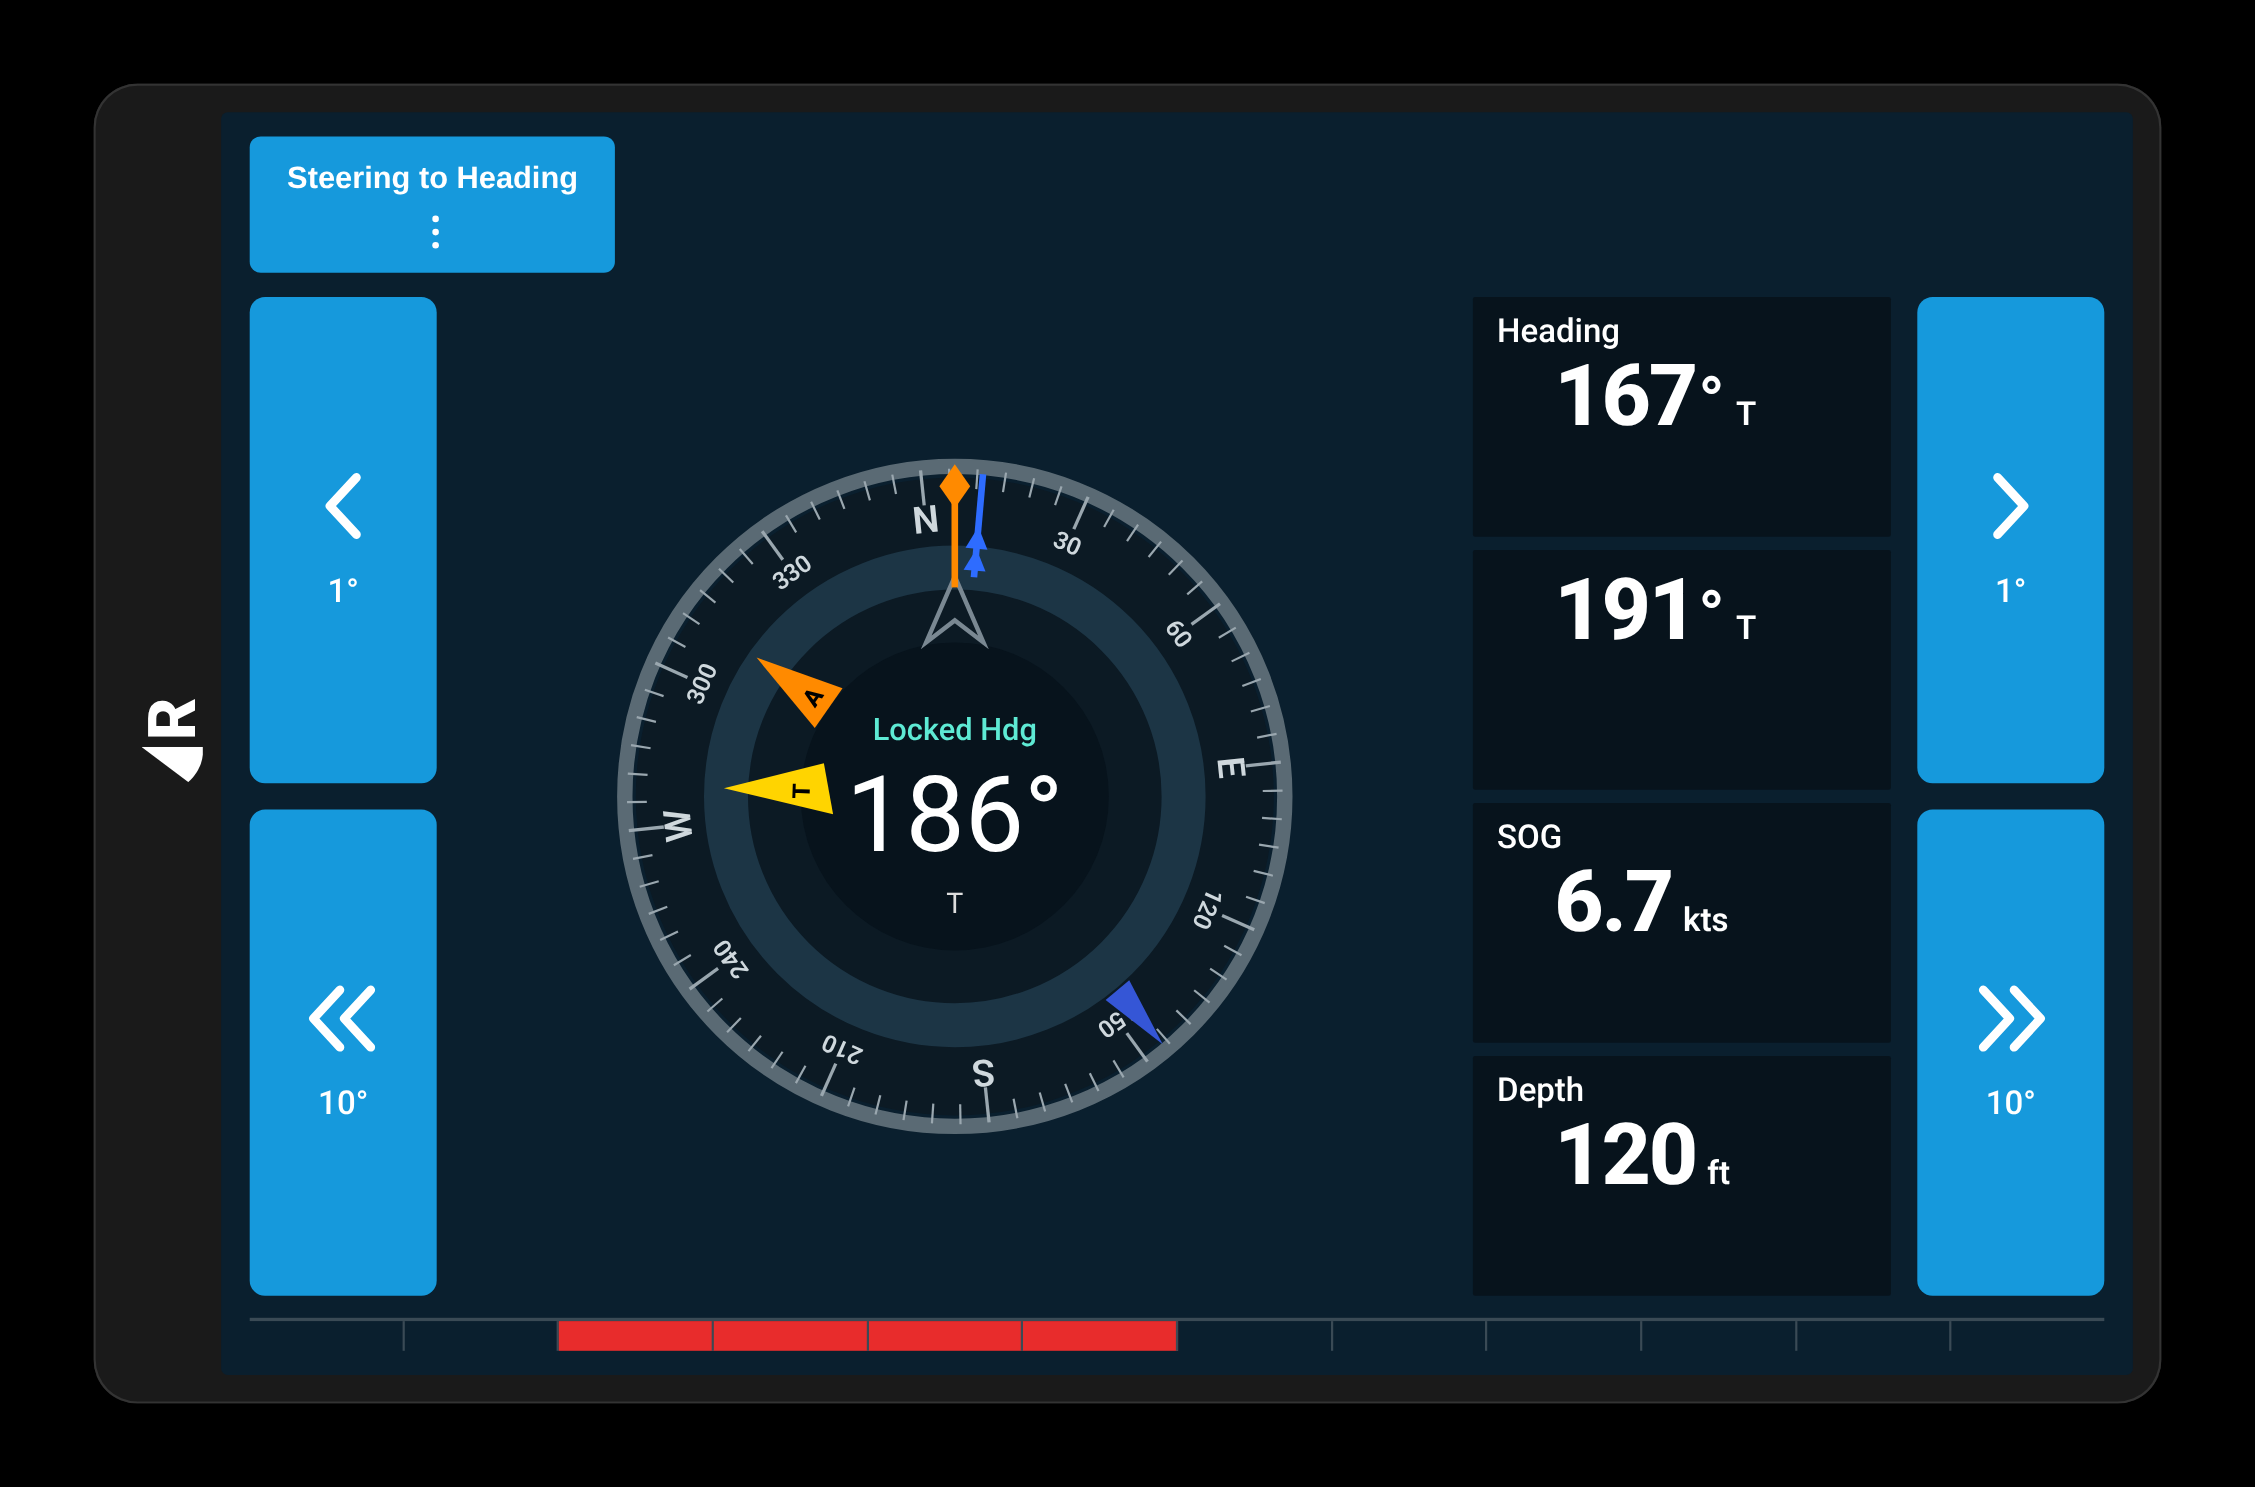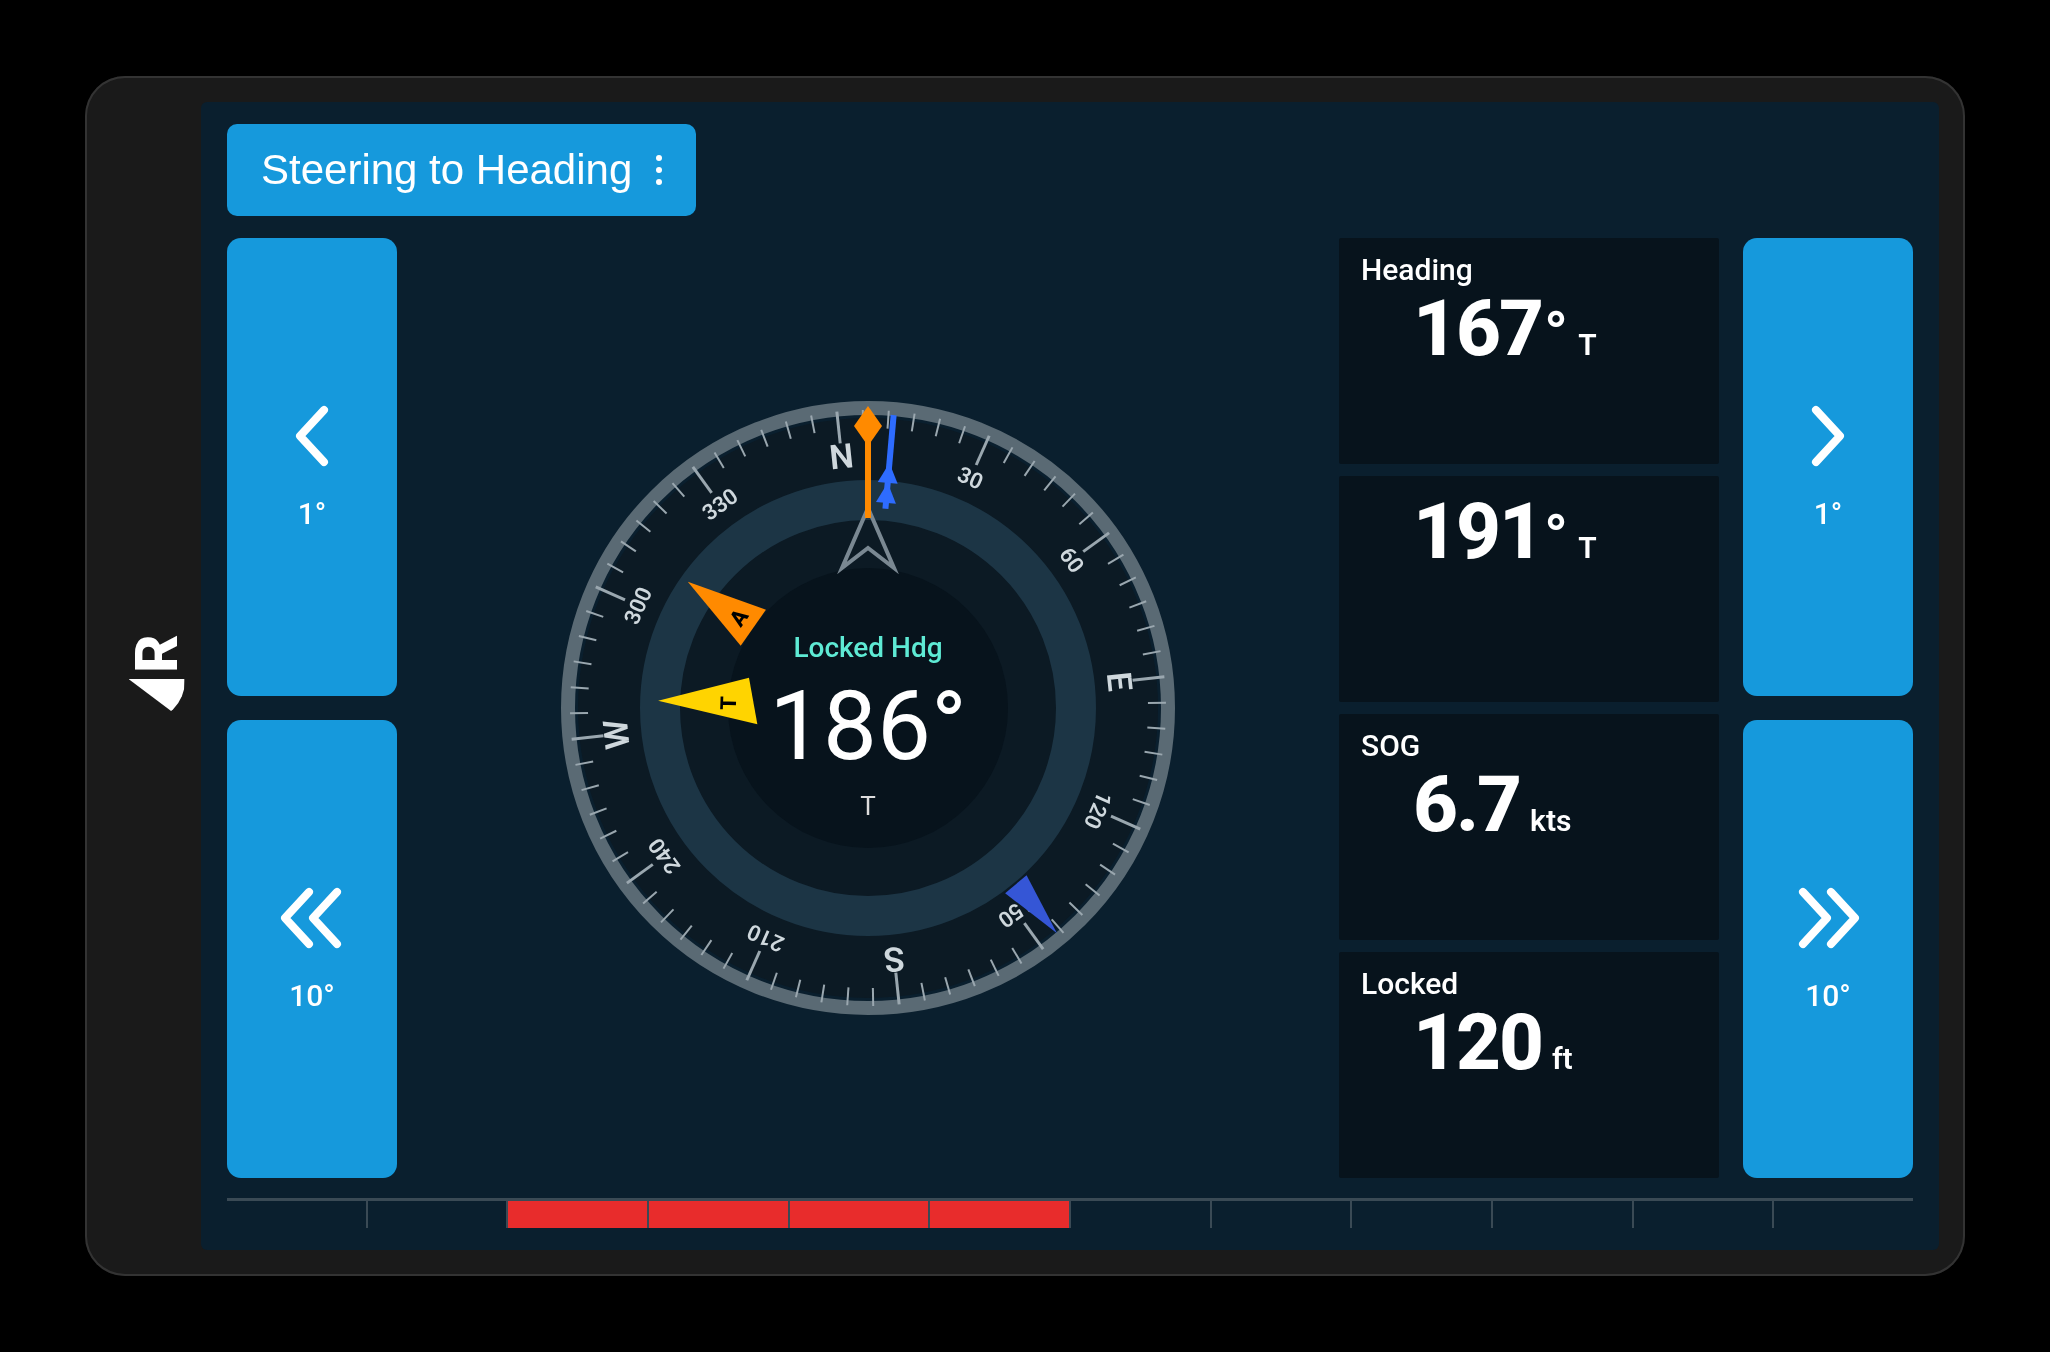--- a/index.html
+++ b/index.html
@@ -61,28 +61,29 @@
 
   
   .topbar {
     display: flex;
     justify-content: space-between;
     margin-bottom: 22px;
   }
   .btn {
     border: none;
     border-radius: 10px;
-    font-size: 42px;
-    font-weight: 400;
+    font-size: 28px;
+    font-weight: 700;
     padding: 22px 34px;
     color: #fff;
     cursor: pointer;
     display: flex;
     align-items: center;
     gap: 18px;
+    flex-direction: column;
   }
   .btn-blue  { background: #1699dc; }
   .btn-red   { background: #e82c2c; }
   .more-dots {
     display: inline-flex;
     flex-direction: column;
     gap: 6px;
     margin-left: 6px;
   }
   .more-dots i { width: 6px; height: 6px; background:#fff; border-radius:50%; display:block; }
@@ -346,21 +347,21 @@
           </div>
         </div>
         <div class="tile">
           <div class="t-label">SOG</div>
           <div class="t-val">
             <span class="t-num">6.7</span>
             <span class="t-unit">kts</span>
           </div>
         </div>
         <div class="tile">
-          <div class="t-label">Locked</div>
+          <div class="t-label">Depth</div>
           <div class="t-val">
             <span class="t-num">120</span>
             <span class="t-unit">ft</span>
           </div>
         </div>
       </div>
 
       <div class="side-col">
         <div class="steer-btn">
           <svg class="arrow" width="44" height="64" viewBox="0 0 44 64">

